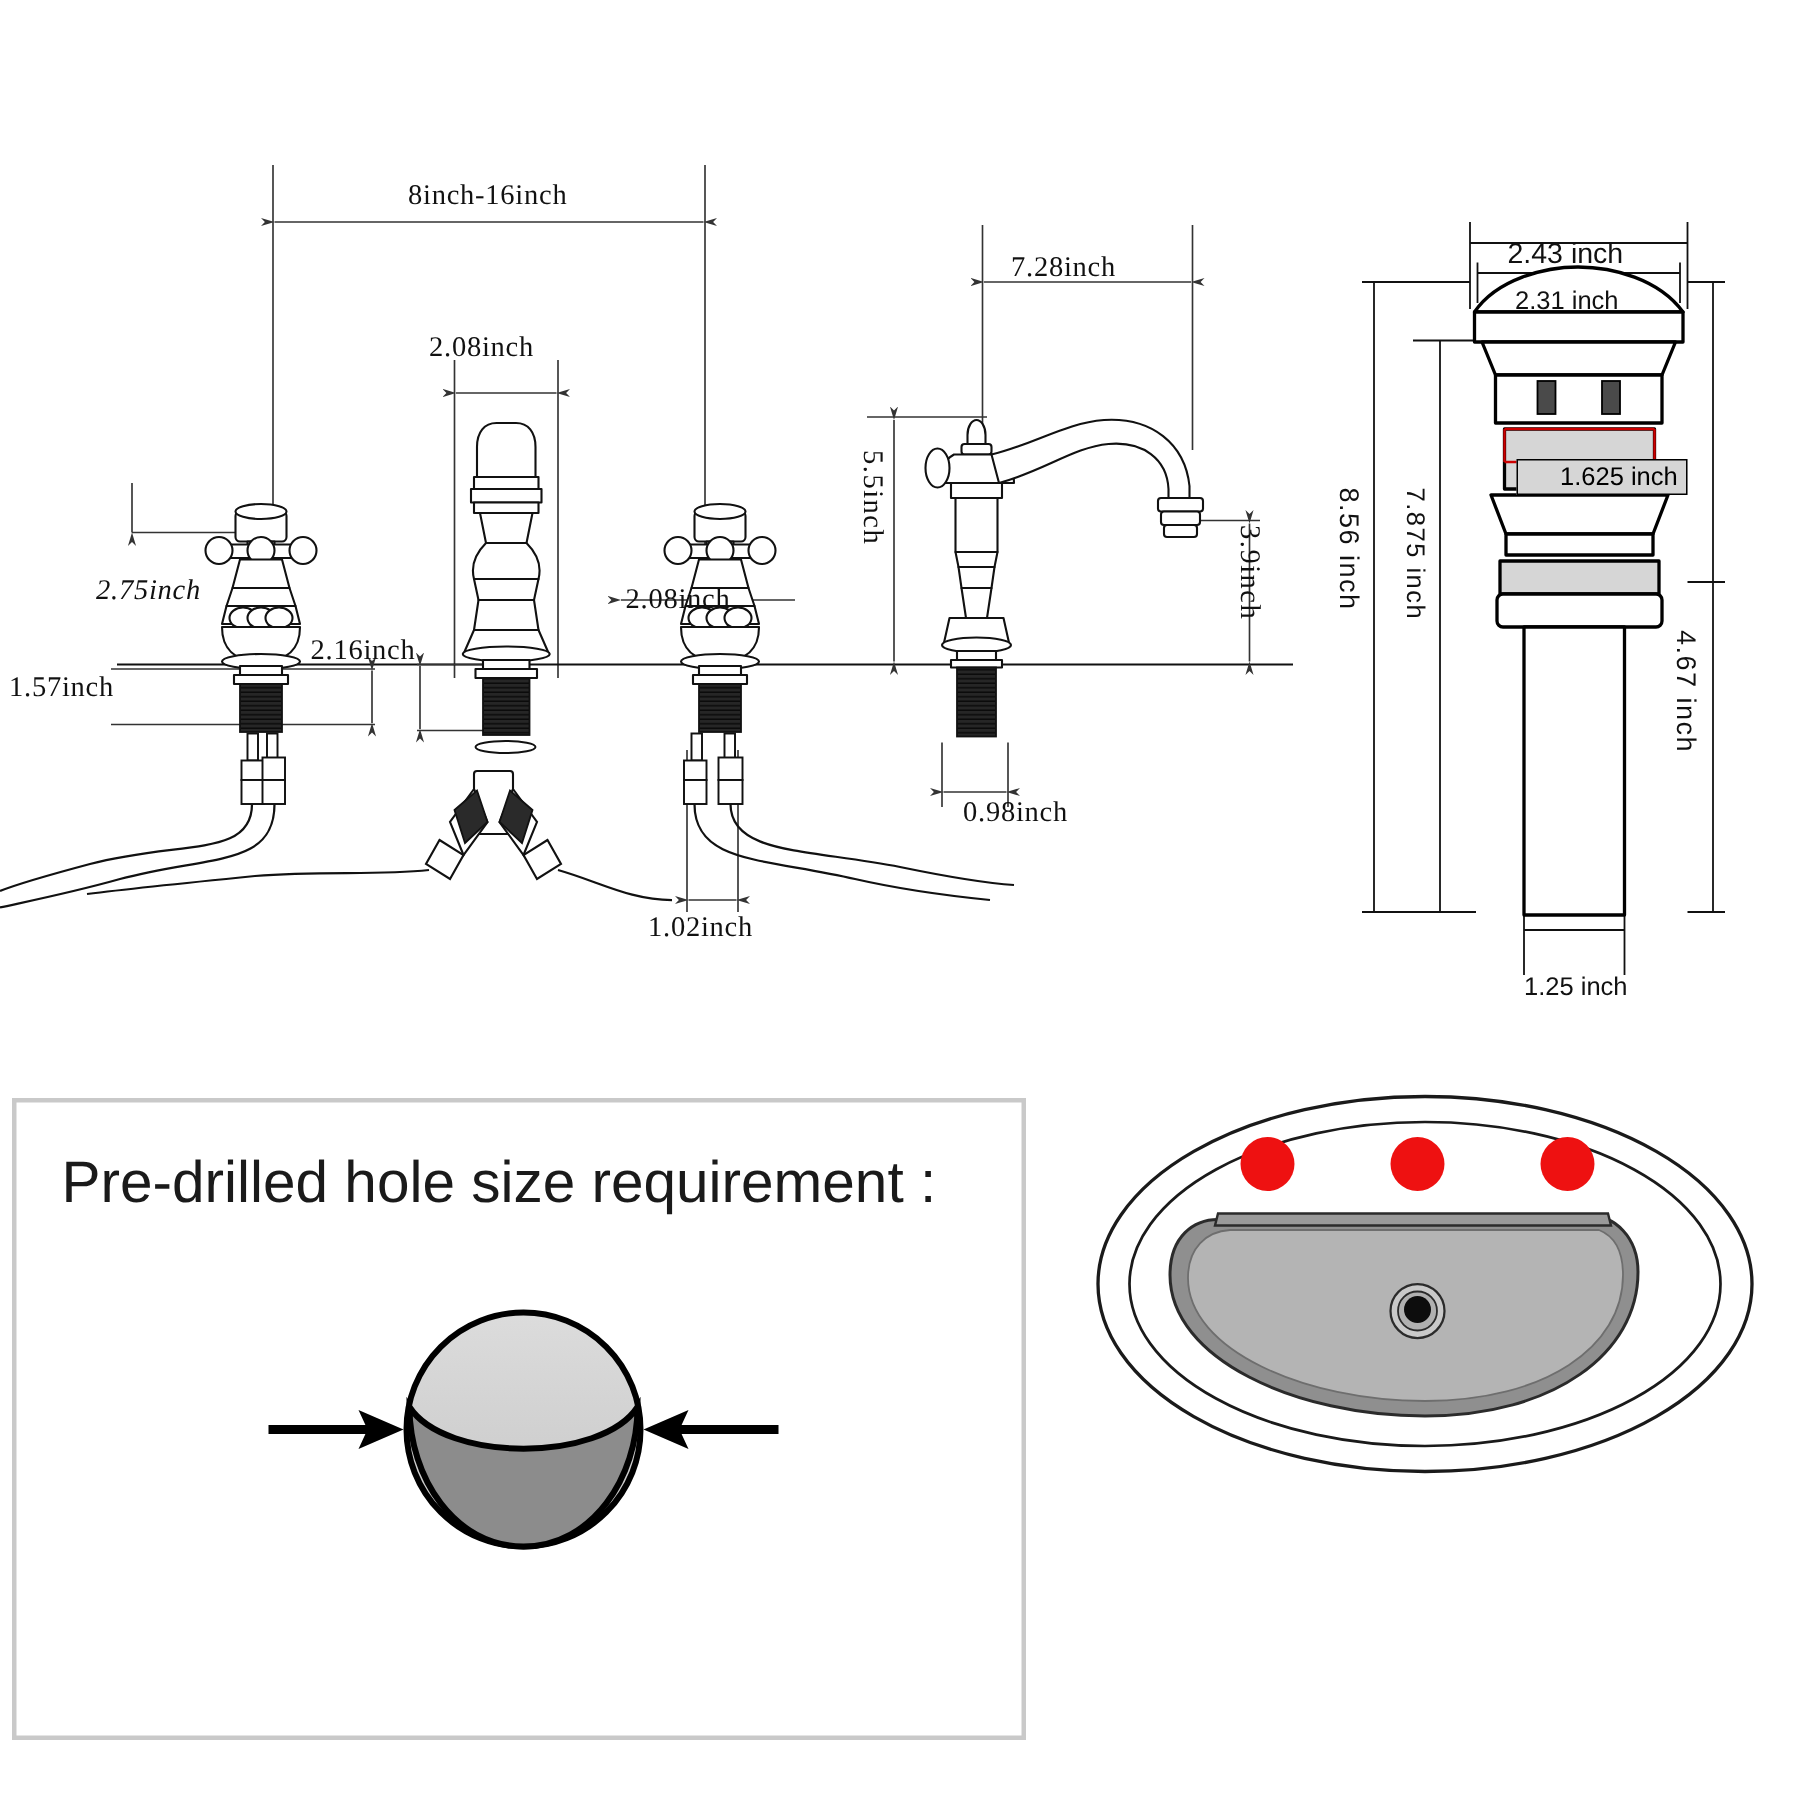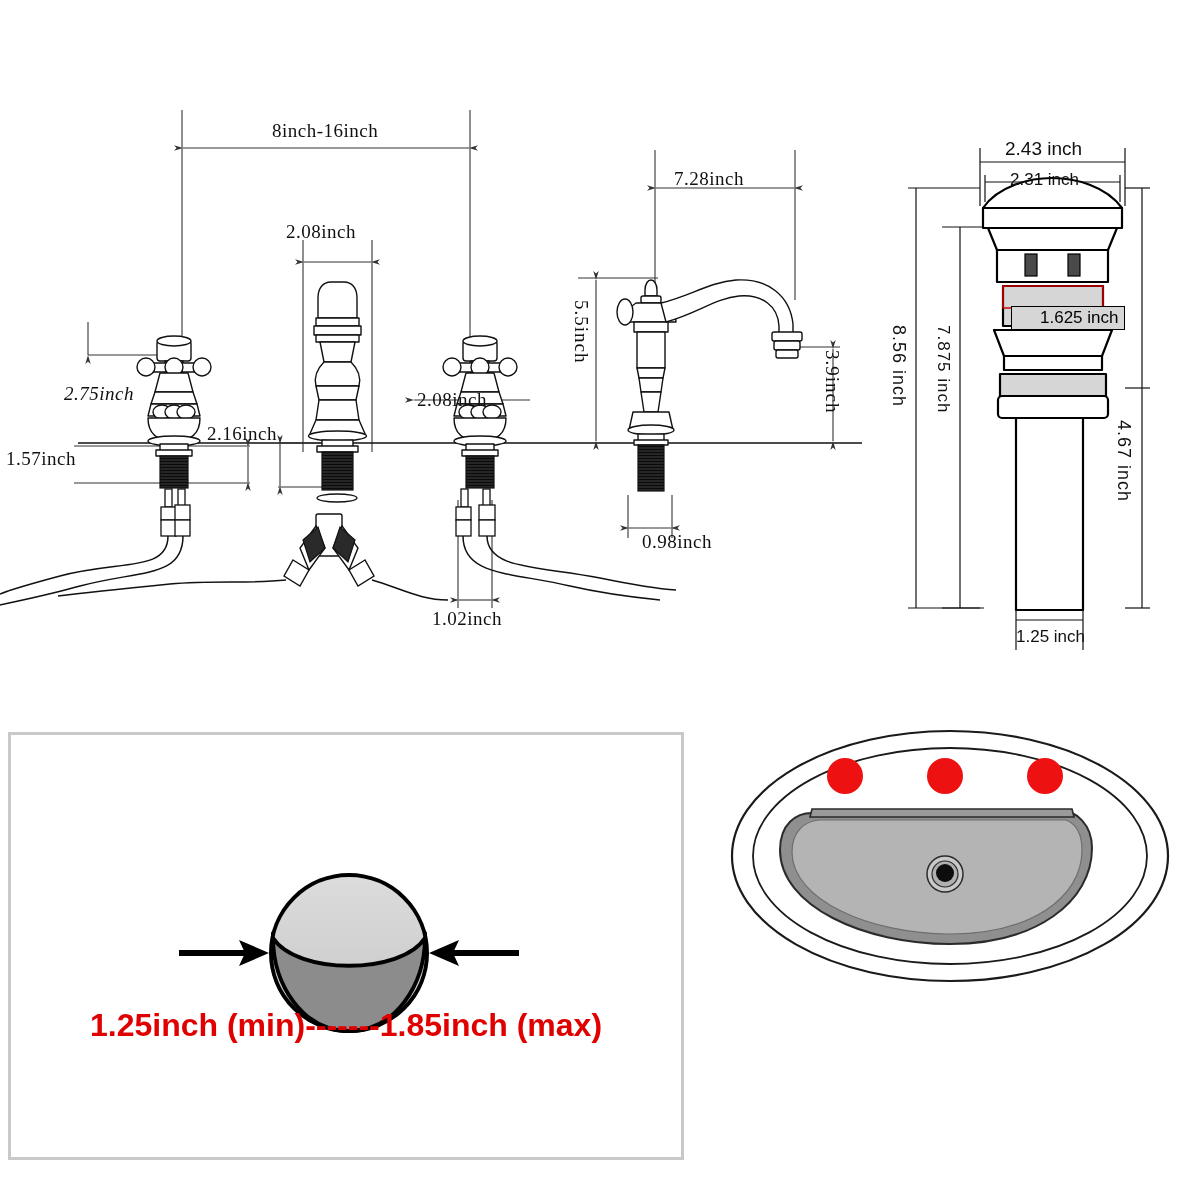--- a/index.html
+++ b/index.html
@@ -28,20 +28,21 @@
     font-size: 19px;
     color: #111;
     white-space: nowrap;
     letter-spacing: 0.5px;
   }
   .dim-sans {
     font-family: "Liberation Sans", "DejaVu Sans", sans-serif;
     font-size: 19px;
     color: #111;
     white-space: nowrap;
+    margin-top: 21px;
   }
   .dim-vert-serif {
     font-family: "Liberation Serif", "DejaVu Serif", serif;
     font-size: 19px;
     color: #111;
     white-space: nowrap;
     writing-mode: vertical-rl;
     text-orientation: mixed;
     letter-spacing: 1px;
   }
@@ -392,20 +393,21 @@
 
     <div class="abs dim-vert-sans" style="left:233px;top:290px;">4.67 inch</div>
 
     <div class="abs dim-badge" style="left:131px;top:176px;padding-left:28px;">1.625 inch</div>
 
     <div class="abs dim-sans" style="left:136px;top:497px;font-size:17px;">1.25 inch</div>
   </div>
 
   <div id="hole-panel">
 
+    <div id="hole-panel-title">Pre-drilled hole size requirement :</div>
 
     <svg width="676" height="250" viewBox="0 0 676 250" style="position:absolute;left:0;top:100px;">
       <defs>
         <linearGradient id="holeTop" x1="0" y1="0" x2="0" y2="1">
           <stop offset="0%" stop-color="#dcdcdc"></stop>
           <stop offset="100%" stop-color="#c6c6c6"></stop>
         </linearGradient>
       </defs>
 
       <circle cx="338" cy="118" r="78" fill="url(#holeTop)" stroke="#000" stroke-width="4"></circle>
@@ -415,21 +417,20 @@
       <g>
         <line x1="168" y1="118" x2="235" y2="118" stroke="#000" stroke-width="6"></line>
         <path d="M258,118 L228,105 L234,118 L228,131 Z" fill="#000"></path>
       </g>
       <g>
         <line x1="508" y1="118" x2="441" y2="118" stroke="#000" stroke-width="6"></line>
         <path d="M418,118 L448,105 L442,118 L448,131 Z" fill="#000"></path>
       </g>
     </svg>
 
-    <div id="hole-range-text">1.25inch (min)-------1.85inch (max)</div>
   </div>
 
   <div class="abs" style="left:700px;top:716px;width:500px;height:330px;">
 
     <svg width="500" height="330" viewBox="0 0 500 330">
 
       <ellipse cx="250" cy="140" rx="218" ry="125" fill="#ffffff" stroke="#1a1a1a" stroke-width="2.2"></ellipse>
 
       <ellipse cx="250" cy="140" rx="197" ry="108" fill="#ffffff" stroke="#1a1a1a" stroke-width="1.8"></ellipse>
 

